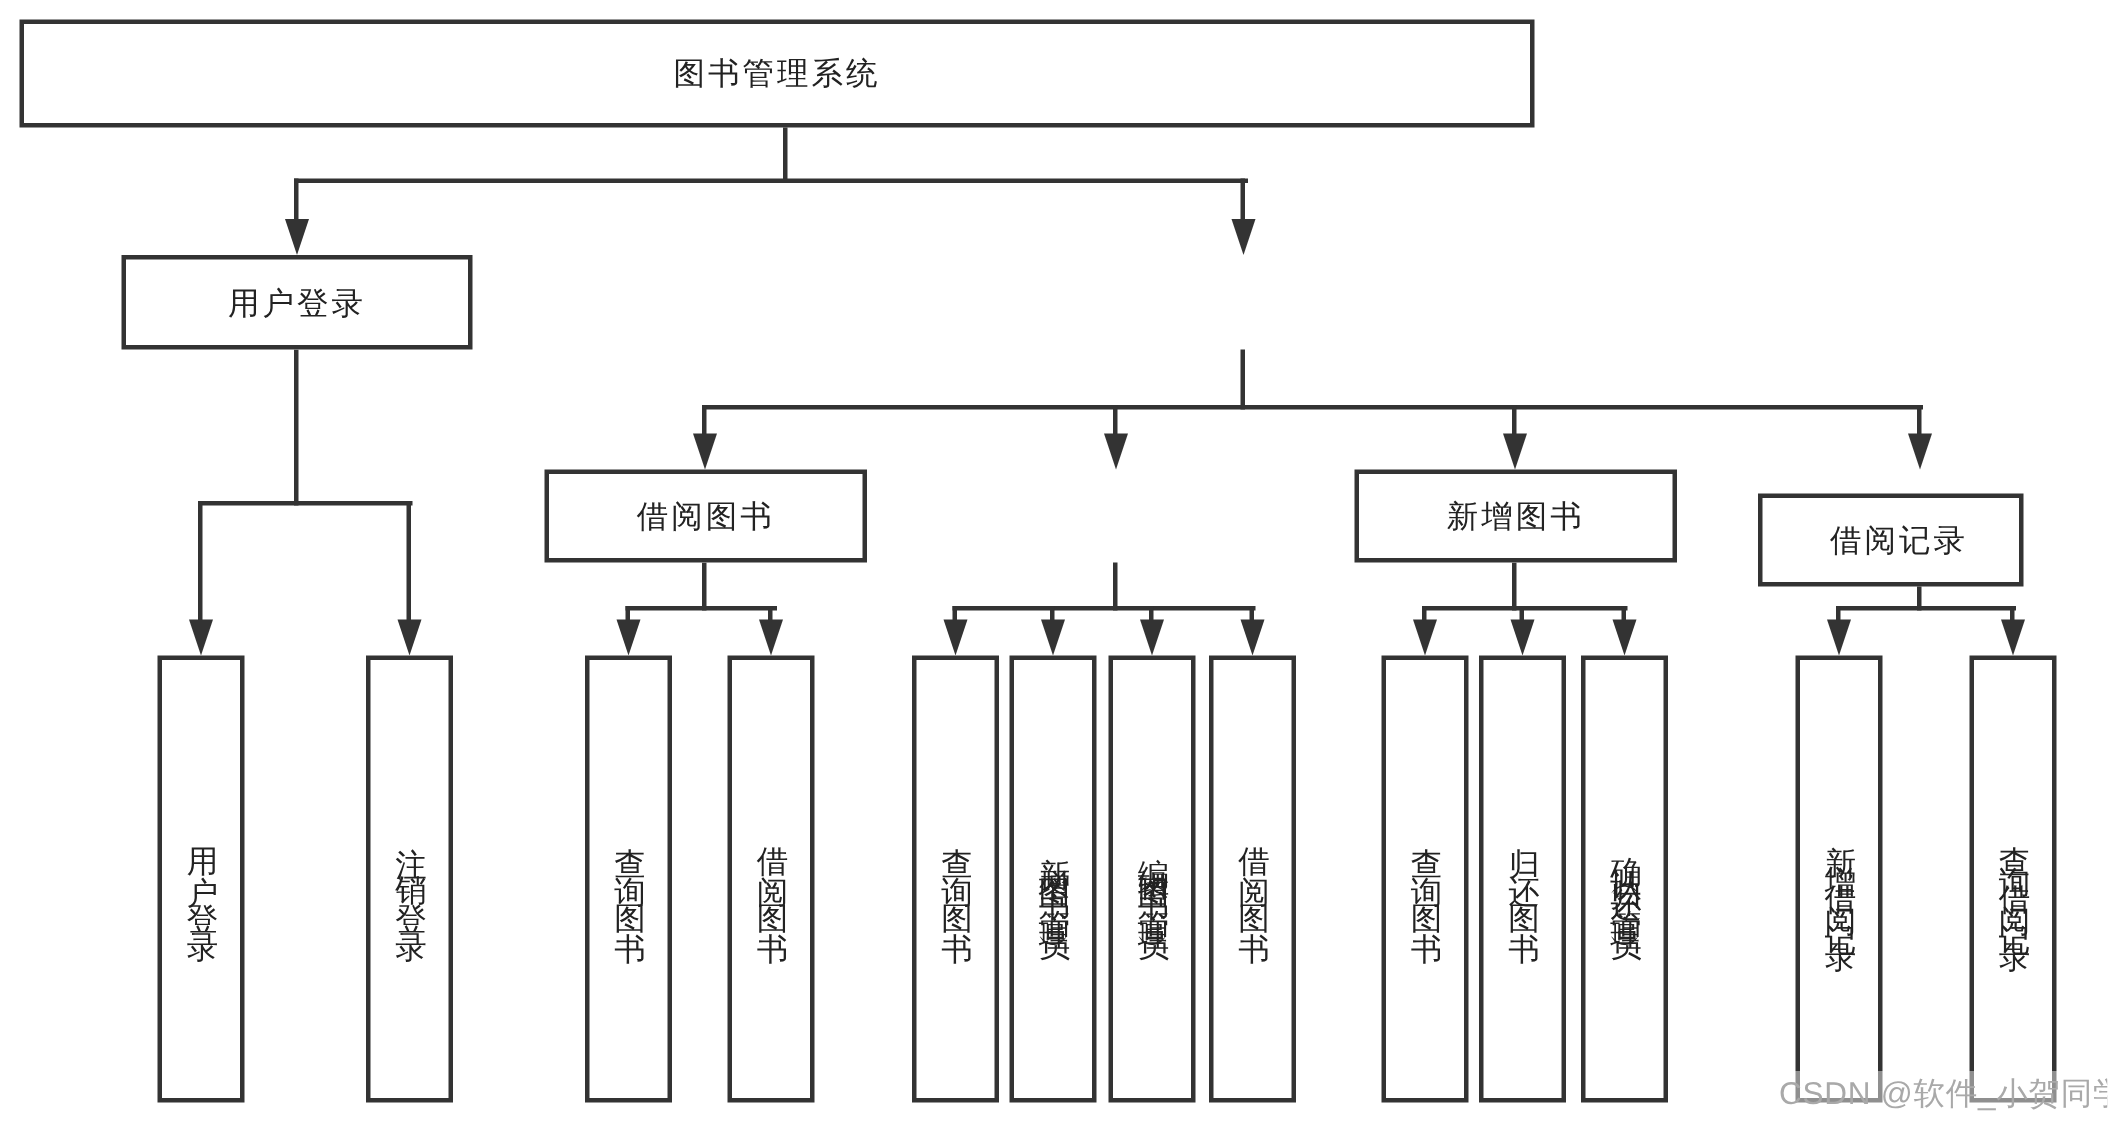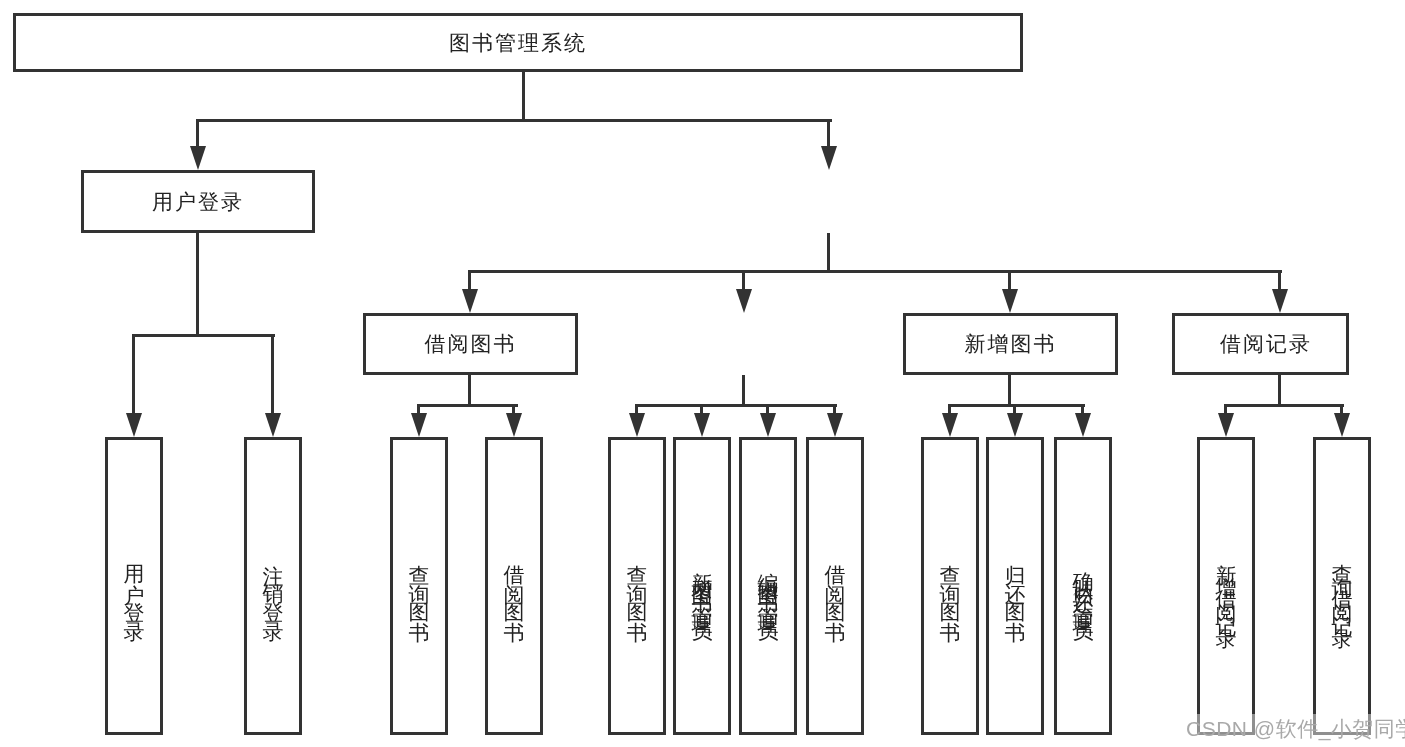--- a/index.html
+++ b/index.html
@@ -55,21 +55,21 @@
     white-space:nowrap;
     z-index:4;
     padding:1px 3px;
   }
 </style>
 </head>
 <body>
 
 <div class="canvas">
 
-  <div class="box" style="left:13px;top:13px;width:1010px;height:59px;">
+  <div class="box" style="left:13px;top:13px;width:1010px;height:72px;">
     <span>图书管理系统</span>
   </div>
 
   <div class="vline" style="left:522px;top:69px;height:52px;"></div>
   <div class="hline" style="left:196px;top:119px;width:636px;"></div>
   <div class="vline" style="left:196px;top:119px;height:30px;"></div>
   <div class="arr" style="left:190px;top:146px;"></div>
   <div class="vline" style="left:827px;top:119px;height:30px;"></div>
   <div class="arr" style="left:821px;top:146px;"></div>
 
@@ -94,21 +94,21 @@
   <div class="arr" style="left:1002px;top:289px;"></div>
   <div class="vline" style="left:1278px;top:270px;height:22px;"></div>
   <div class="arr" style="left:1272px;top:289px;"></div>
 
   <div class="box" style="left:363px;top:313px;width:215px;height:62px;">
     <span>借阅图书</span>
   </div>
   <div class="box" style="left:903px;top:313px;width:215px;height:62px;">
     <span>新增图书</span>
   </div>
-  <div class="box" style="left:1172px;top:313px;width:177px;height:62px;padding-left:11px;">
+  <div class="box" style="left:1172px;top:329px;width:177px;height:62px;padding-left:11px;">
     <span>借阅记录</span>
   </div>
 
   <div class="vline" style="left:468px;top:375px;height:32px;"></div>
   <div class="hline" style="left:417px;top:404px;width:101px;"></div>
   <div class="vline" style="left:417px;top:404px;height:12px;"></div>
   <div class="arr" style="left:411px;top:413px;"></div>
   <div class="vline" style="left:512px;top:404px;height:12px;"></div>
   <div class="arr" style="left:506px;top:413px;"></div>
 

